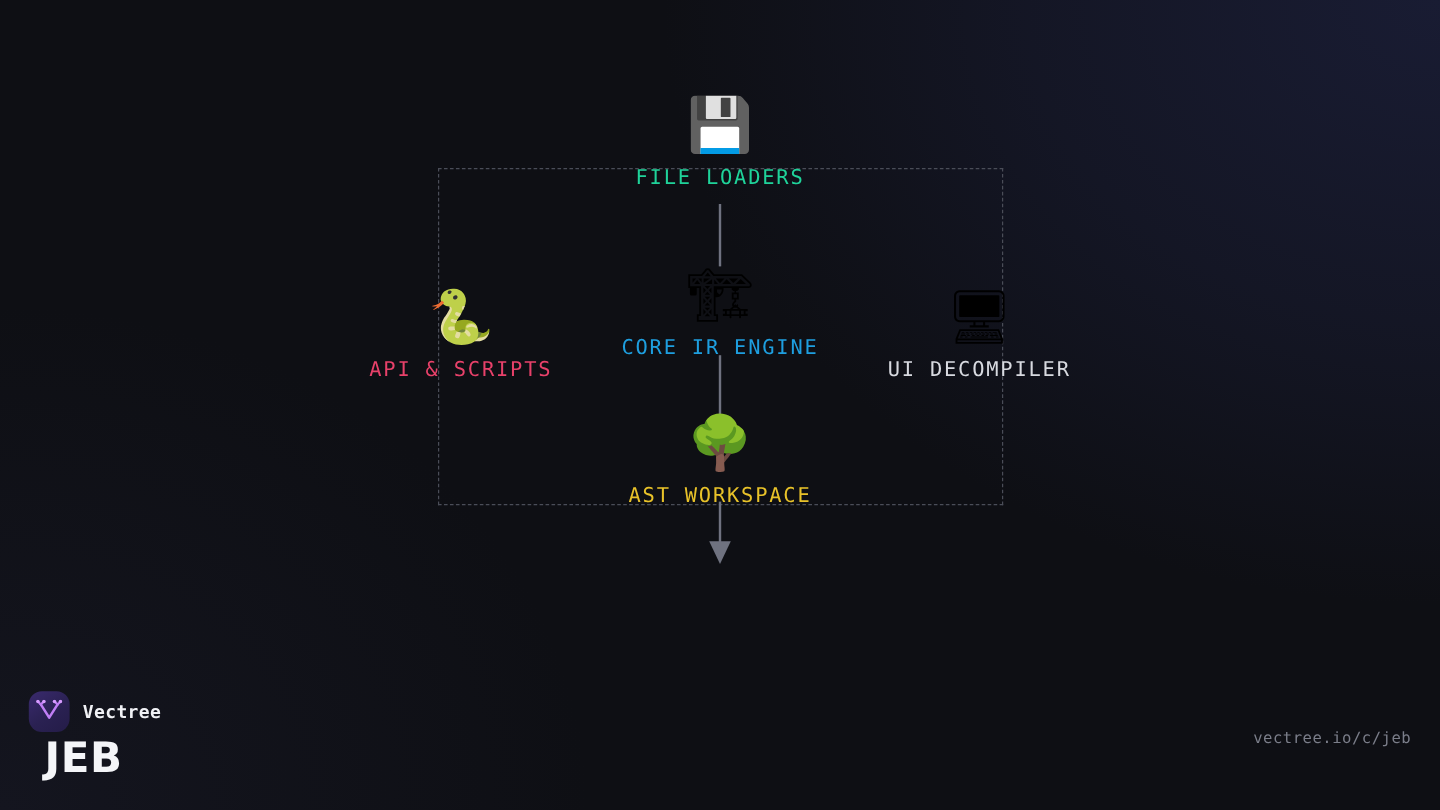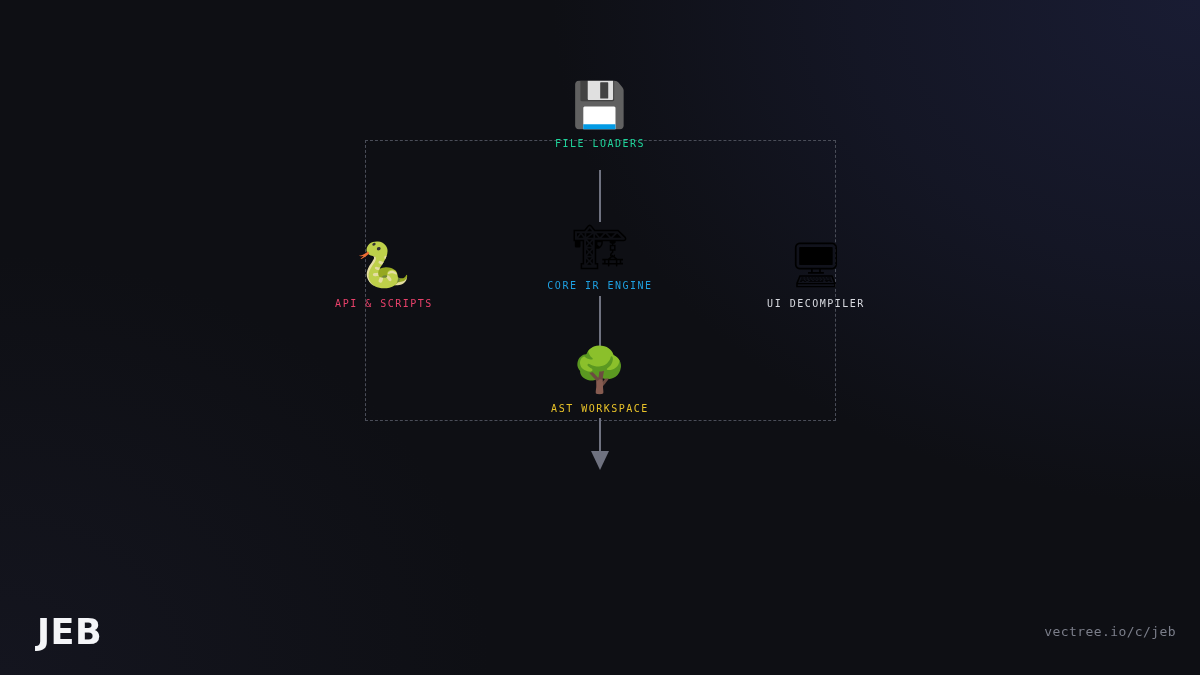--- a/index.html
+++ b/index.html
@@ -51,21 +51,21 @@
   .node .glyph {
     font-family:"DejaVu Sans", sans-serif;
     font-size:44px; line-height:1;
     height:50px;
     display:flex; align-items:center; justify-content:center;
     user-select:none;
   }
   .node .caption {
     margin-top:8px;
     font-family:"DejaVu Sans Mono", monospace;
-    font-size:10px;
+    font-size:17px;
     letter-spacing:1.5px;
     white-space:nowrap;
     font-weight:400;
   }
 
   #node-file-loaders   { left:600px; top:80px;  }
   #node-core-ir        { left:600px; top:222px; }
   #node-ast            { left:600px; top:345px; }
   #node-api-scripts    { left:384px; top:240px; }
   #node-ui-workspace   { left:816px; top:240px; }
@@ -92,21 +92,21 @@
     font-size:15px; font-weight:bold;
     color:#f0f1f5; letter-spacing:0.3px;
   }
   .brand-title {
     position:absolute; left:37px; top:612px;
     font-family:"DejaVu Sans", sans-serif;
     font-size:35px; font-weight:bold;
     color:#f4f5f8; letter-spacing:0.5px;
   }
   .brand-url {
-    position:absolute; right:24px; top:624px;
+    position:absolute; right:24px; top:608px;
     font-family:"DejaVu Sans Mono", monospace;
     font-size:13px; color:#7b7e8a; letter-spacing:0.4px;
   }
 </style>
 </head>
 <body>
 
 <div id="stage">
 
   <div class="boundary"></div>
@@ -134,17 +134,33 @@
   <div class="node" id="node-api-scripts">
     <div class="glyph">🐍</div>
     <div class="caption cap-api">API &amp; SCRIPTS</div>
   </div>
 
   <div class="node" id="node-ui-workspace">
     <div class="glyph">🖥</div>
     <div class="caption cap-ui">UI DECOMPILER</div>
   </div>
 
+  <div class="brand-row">
+    <div class="brand-logo">
+      <svg width="22" height="20" viewBox="0 0 22 20" aria-hidden="true">
+        <path d="M4 4 L11 15 L18 4" fill="none" stroke="#c07ef5" stroke-width="2.1" stroke-linecap="round" stroke-linejoin="round"></path>
+        <path d="M4 4 L1.6 1.6" fill="none" stroke="#c07ef5" stroke-width="1.8" stroke-linecap="round"></path>
+        <path d="M4 4 L6.6 1.6" fill="none" stroke="#c07ef5" stroke-width="1.8" stroke-linecap="round"></path>
+        <path d="M18 4 L15.4 1.6" fill="none" stroke="#c07ef5" stroke-width="1.8" stroke-linecap="round"></path>
+        <path d="M18 4 L20.4 1.6" fill="none" stroke="#c07ef5" stroke-width="1.8" stroke-linecap="round"></path>
+        <circle cx="1.6" cy="1.6" r="1.5" fill="#d79bff"></circle>
+        <circle cx="6.6" cy="1.6" r="1.5" fill="#d79bff"></circle>
+        <circle cx="15.4" cy="1.6" r="1.5" fill="#d79bff"></circle>
+        <circle cx="20.4" cy="1.6" r="1.5" fill="#d79bff"></circle>
+      </svg>
+    </div>
+    <div class="brand-name">Vectree</div>
+  </div>
 
   <div class="brand-title">JEB</div>
   <div class="brand-url">vectree.io/c/jeb</div>
 
 </div>
 
 </body></html>

